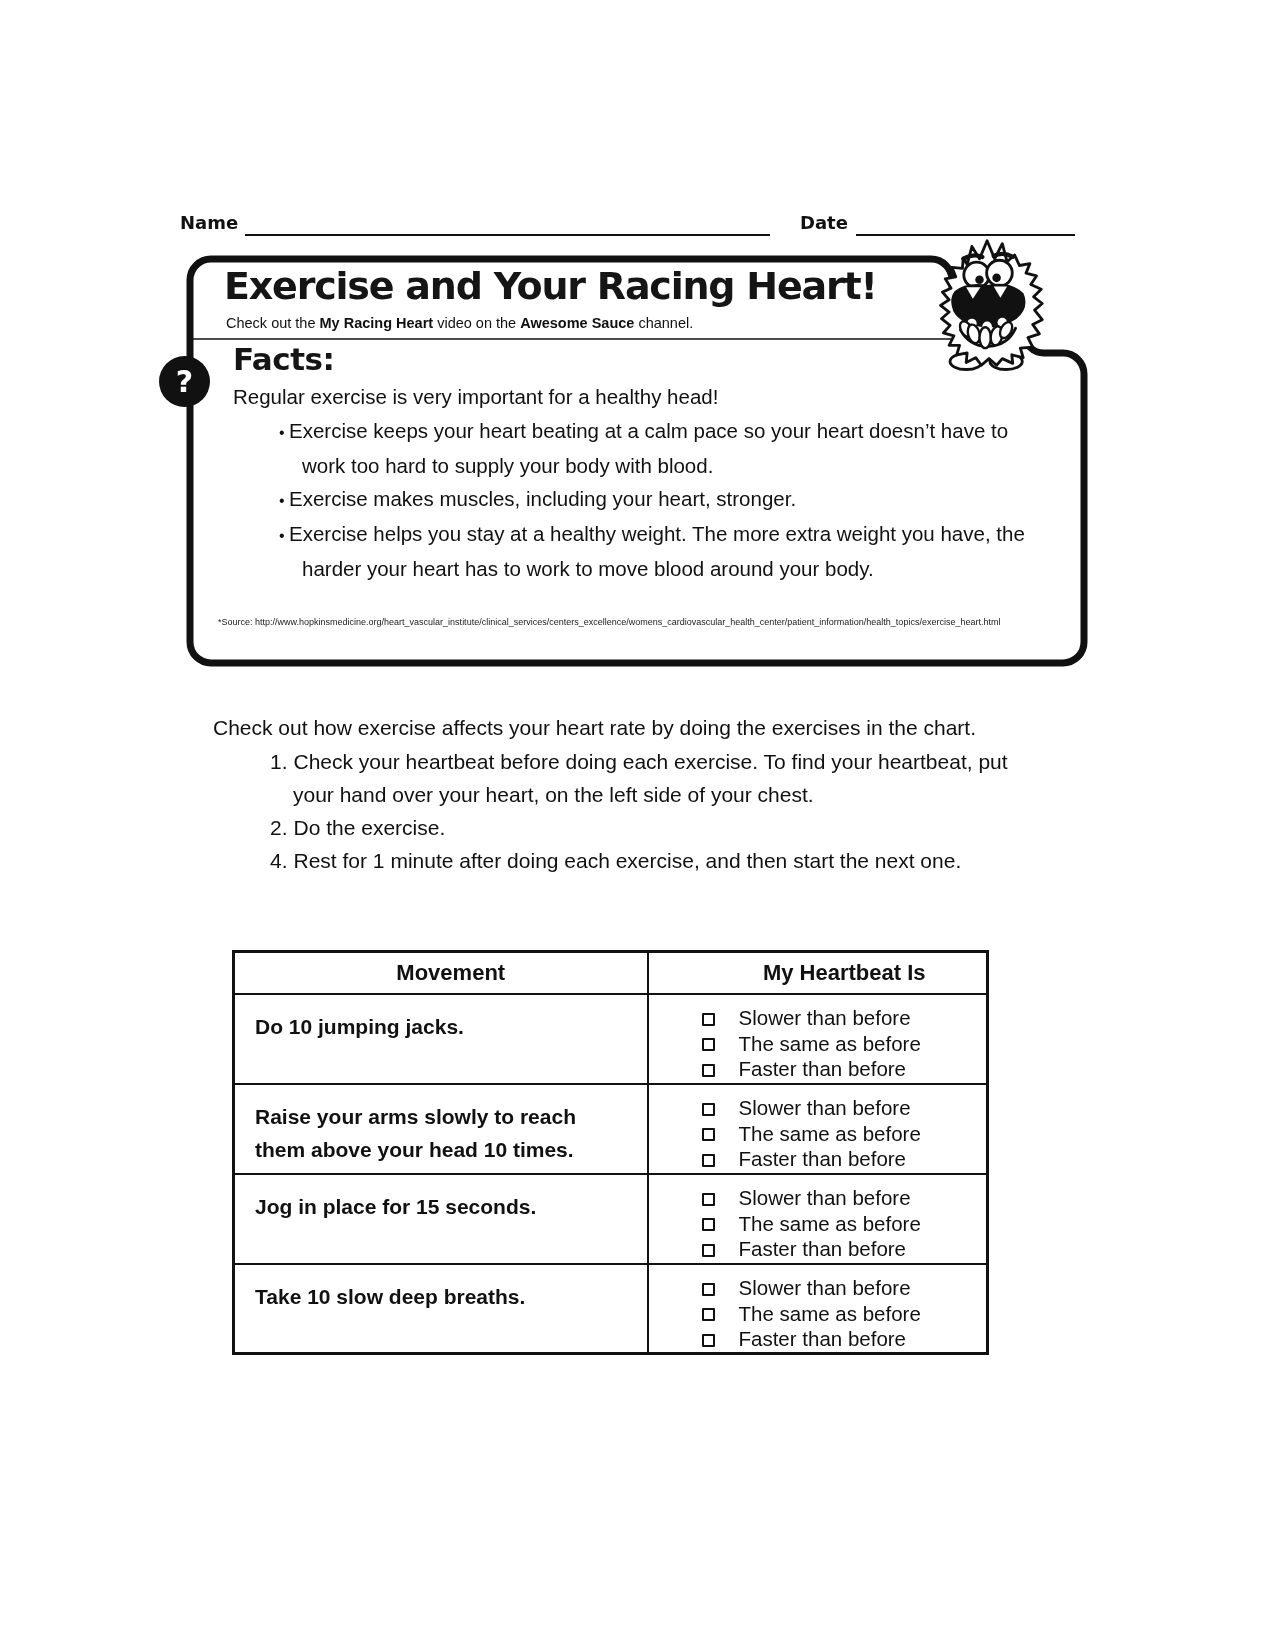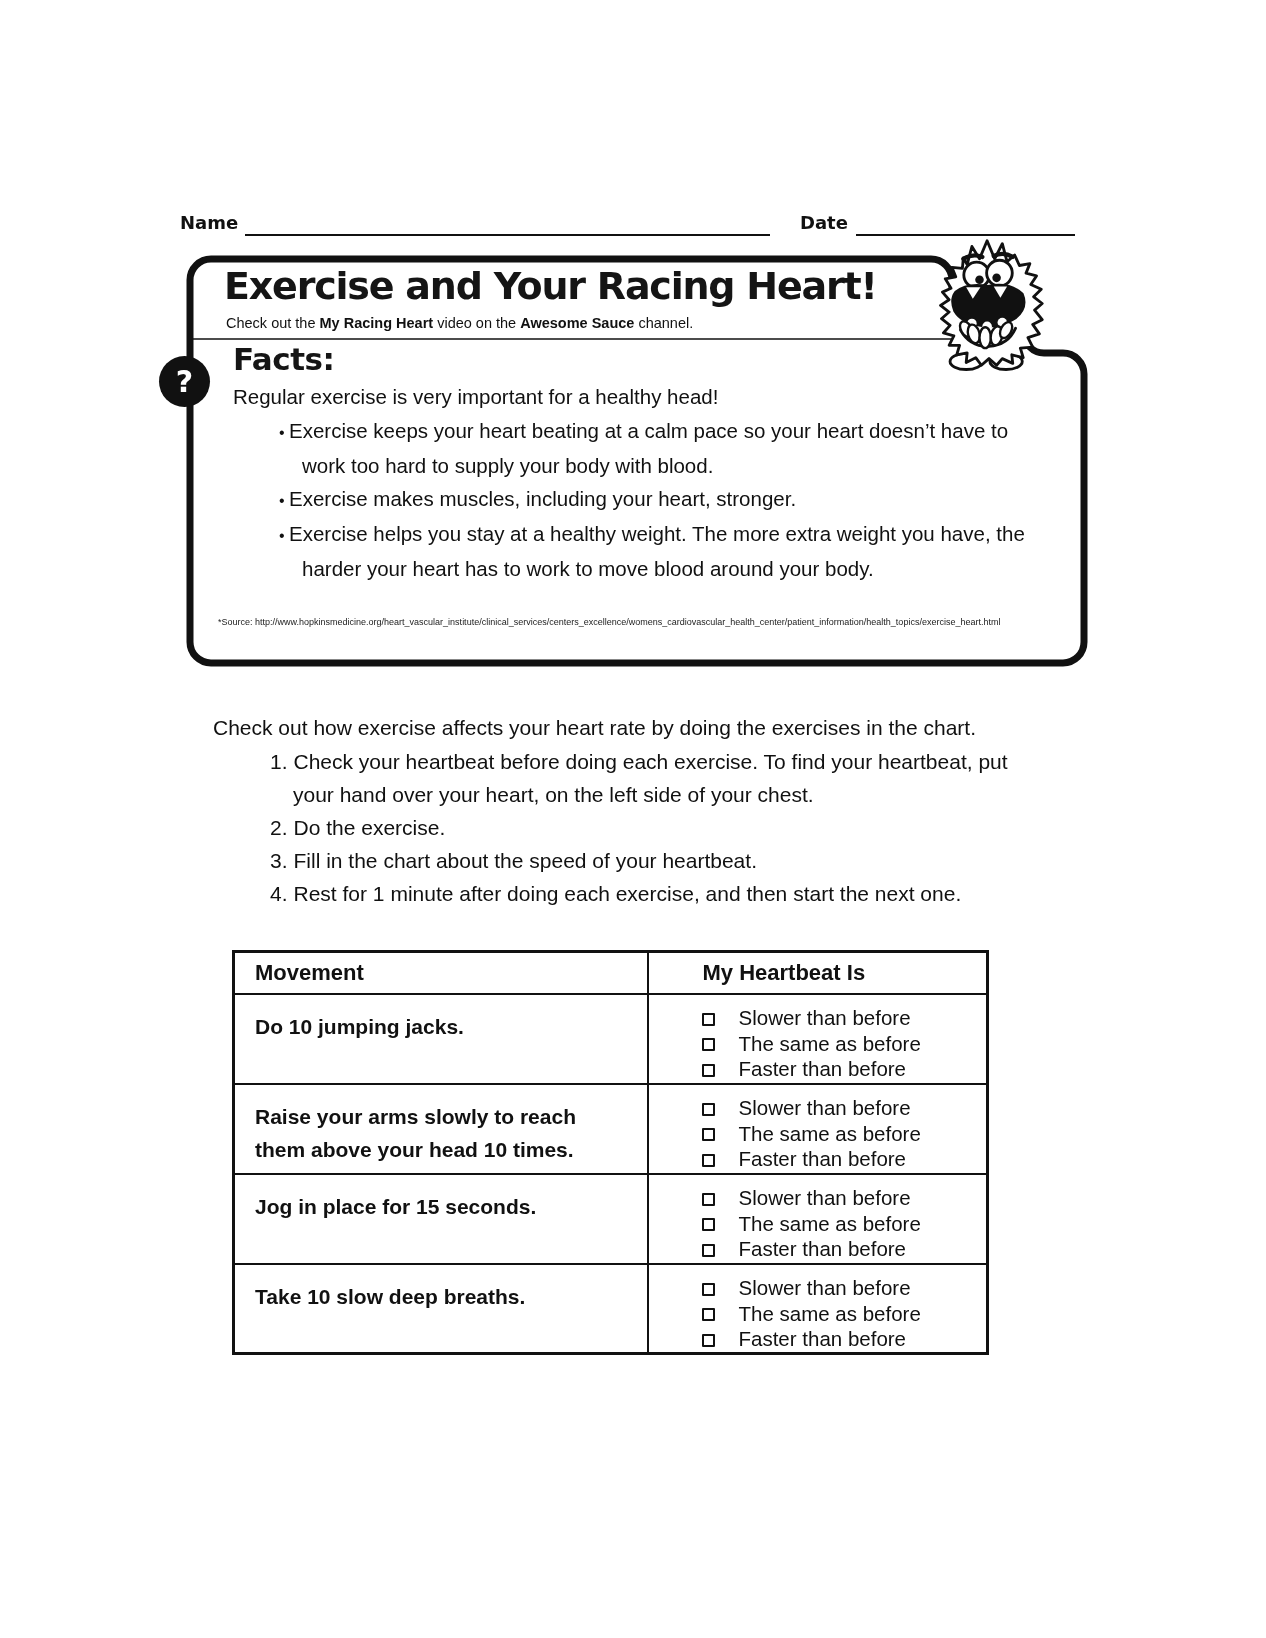--- a/index.html
+++ b/index.html
@@ -135,20 +135,21 @@
     text-align:left;
   }
   .chart-table { border:3px solid #111; }
   .col-movement { width:414px; }
   .chart-table th {
     height:42px;
     font-family:"Liberation Sans", sans-serif;
     font-weight:700;
     font-size:22px;
     padding:7px 0 0 20px;
+    text-align:center;
   }
   .chart-table th.heartbeat-h { padding-left:54px; }
   .movement-cell {
     padding:15px 10px 0 20px;
     font-size:21px;
     line-height:33px;
   }
   .movement-cell .mv { display:block; max-width:332px;font-weight:bold; }
   .options-cell { padding:11px 0 0 53px; height:90px; }
   .opt-line {
@@ -236,21 +237,20 @@
       <li>Exercise helps you stay at a healthy weight. The more extra weight you have, the harder your heart has to work to move blood around your body.</li>
     </ul>
   </div>
   <div class="source-line">*Source: http://www.hopkinsmedicine.org/heart_vascular_institute/clinical_services/centers_excellence/womens_cardiovascular_health_center/patient_information/health_topics/exercise_heart.html</div>
 
   <div class="activity">
     <div class="activity-intro">Check out how exercise affects your heart rate by doing the exercises in the chart.</div>
     <ol class="steps">
       <li><span class="step-num">1.</span><span>Check your heartbeat before doing each exercise. To find your heartbeat, put your hand over your heart, on the left side of your chest.</span></li>
       <li><span class="step-num">2.</span><span>Do the exercise.</span></li>
-      <li><span class="step-num">3.</span><span>Fill in the chart about the speed of your heartbeat.</span></li>
       <li><span class="step-num">4.</span><span>Rest for 1 minute after doing each exercise, and then start the next one.</span></li>
     </ol>
   </div>
 
   <table class="chart-table">
     <colgroup>
         <col class="col-movement">
         <col>
       </colgroup>
     <thead>

